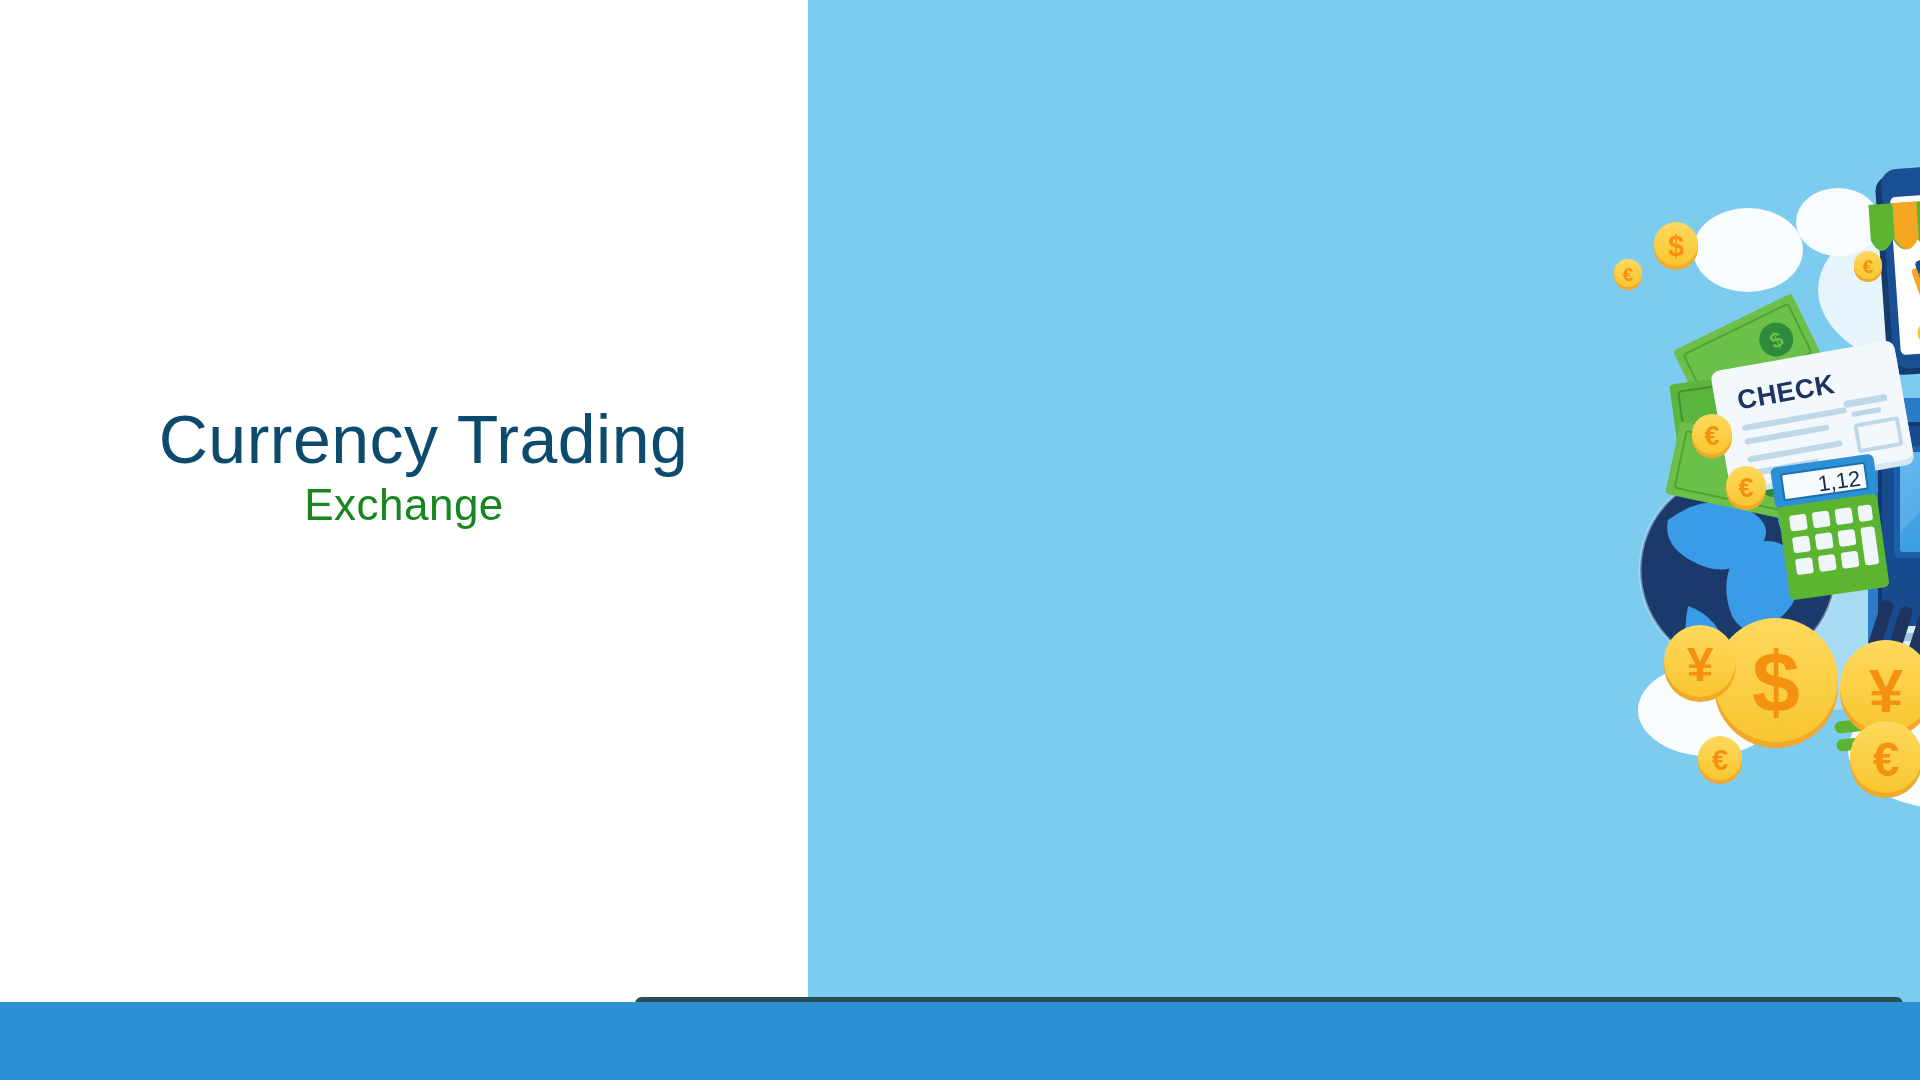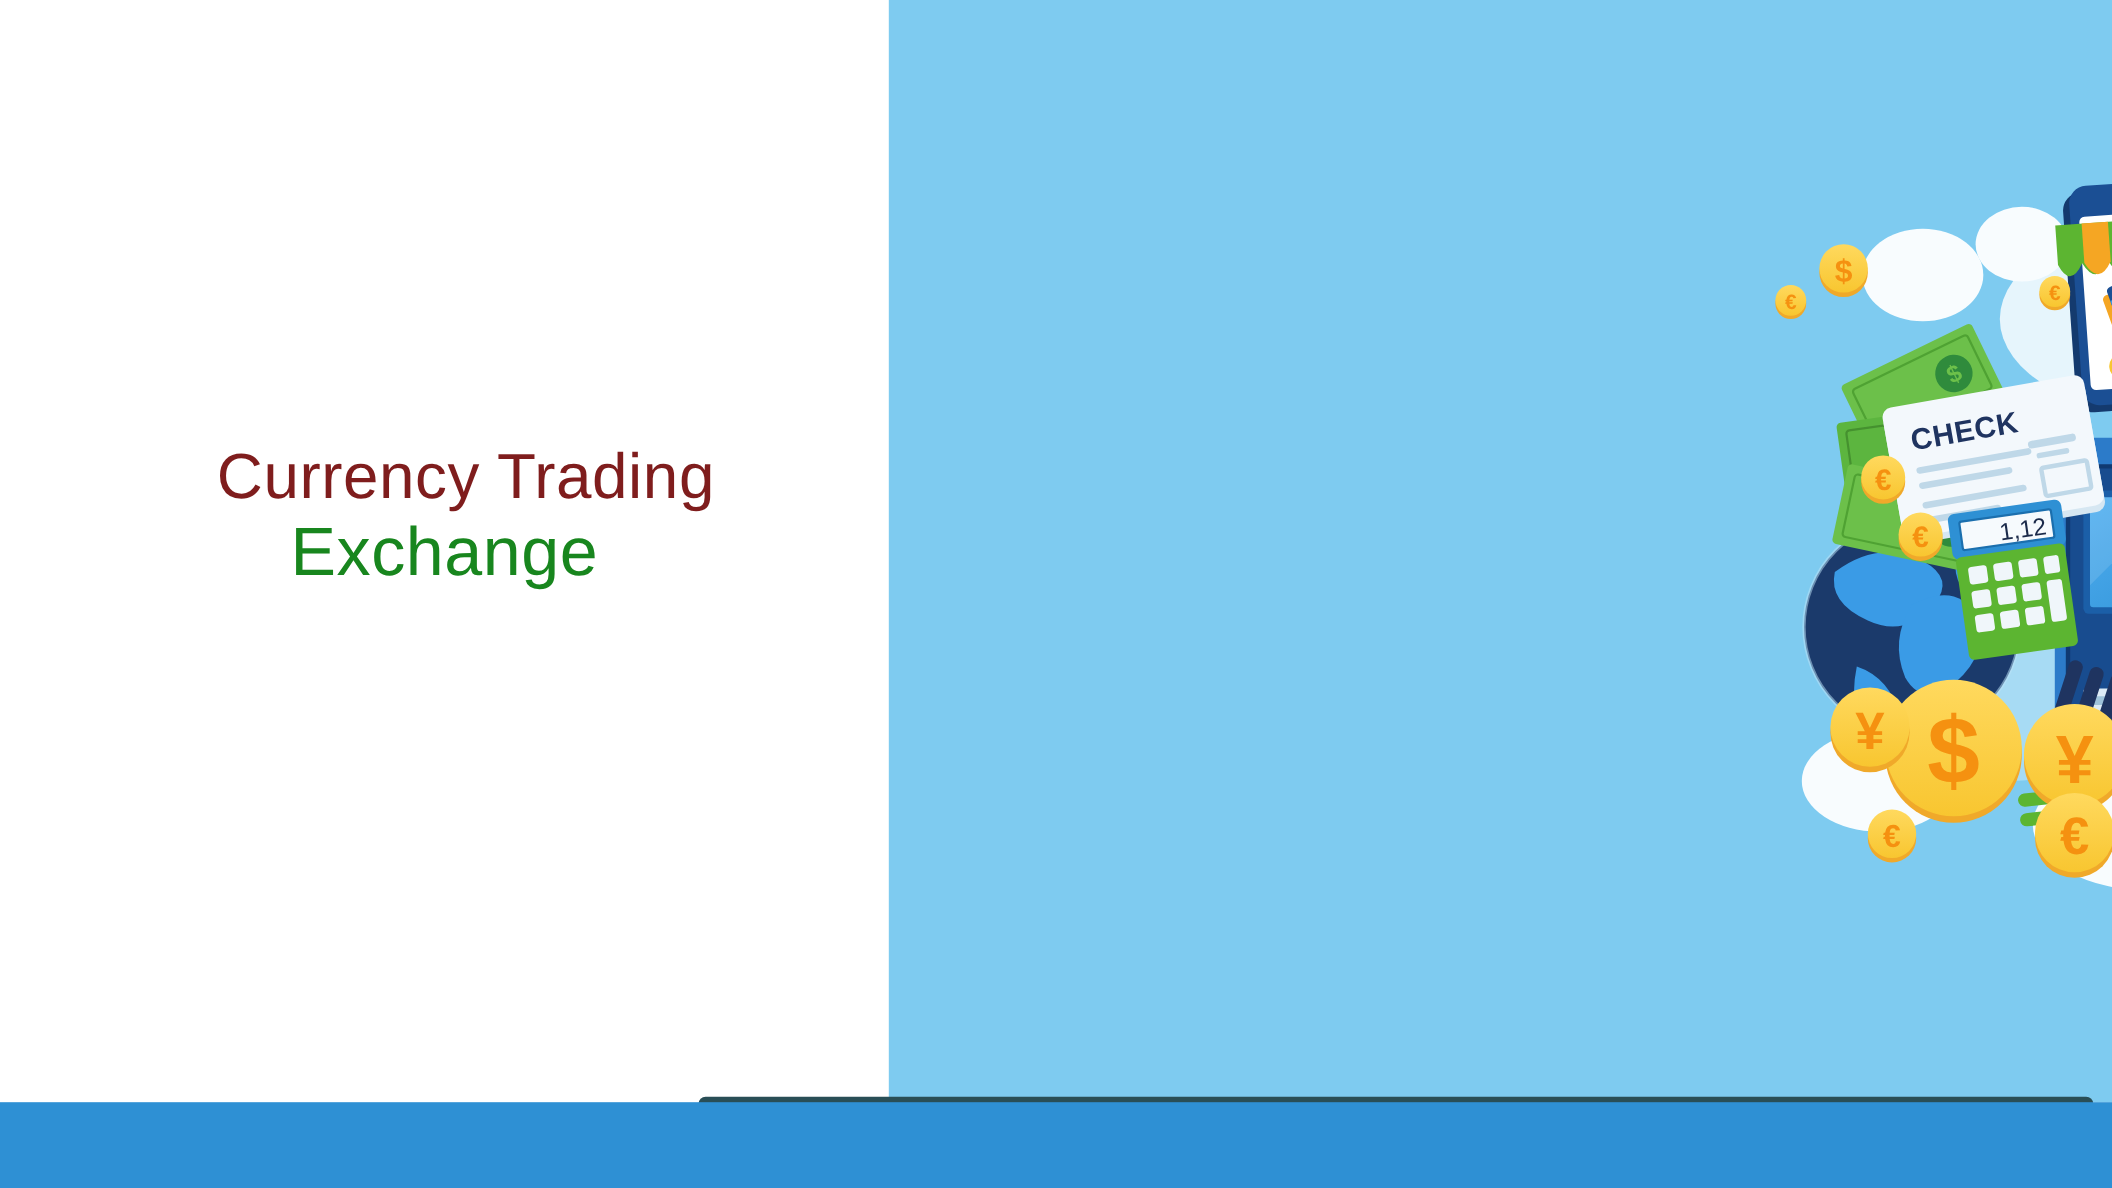--- a/index.html
+++ b/index.html
@@ -19,26 +19,26 @@
     position:absolute; left:0; top:0; width:808px; height:1002px;
     background:#ffffff;
   }
 
   
   .title-block {
     position:absolute; left:0px; top:400px; width:808px;
     text-align:center;
   }
   .title-line1 {
-    font-size:58px; color:#7f1d1d; font-weight:400; line-height:1.16;
+    font-size:68px; color:#0c4a6e; font-weight:400; line-height:1.16;
     letter-spacing:0.5px;
     margin-left:39px;
   }
   .title-line2 {
-    font-size:62px; color:#18861E; font-weight:400; line-height:1.16;
+    font-size:44px; color:#18861E; font-weight:400; line-height:1.16;
     letter-spacing:0.5px;
   }
 
   
   .footer-band {
     position:absolute; left:0; bottom:0; width:1920px; height:78px;
     background:#2E90D4;
   }
   .footer-rule {
     position:absolute; left:635px; top:997px; width:1268px; height:13px;

